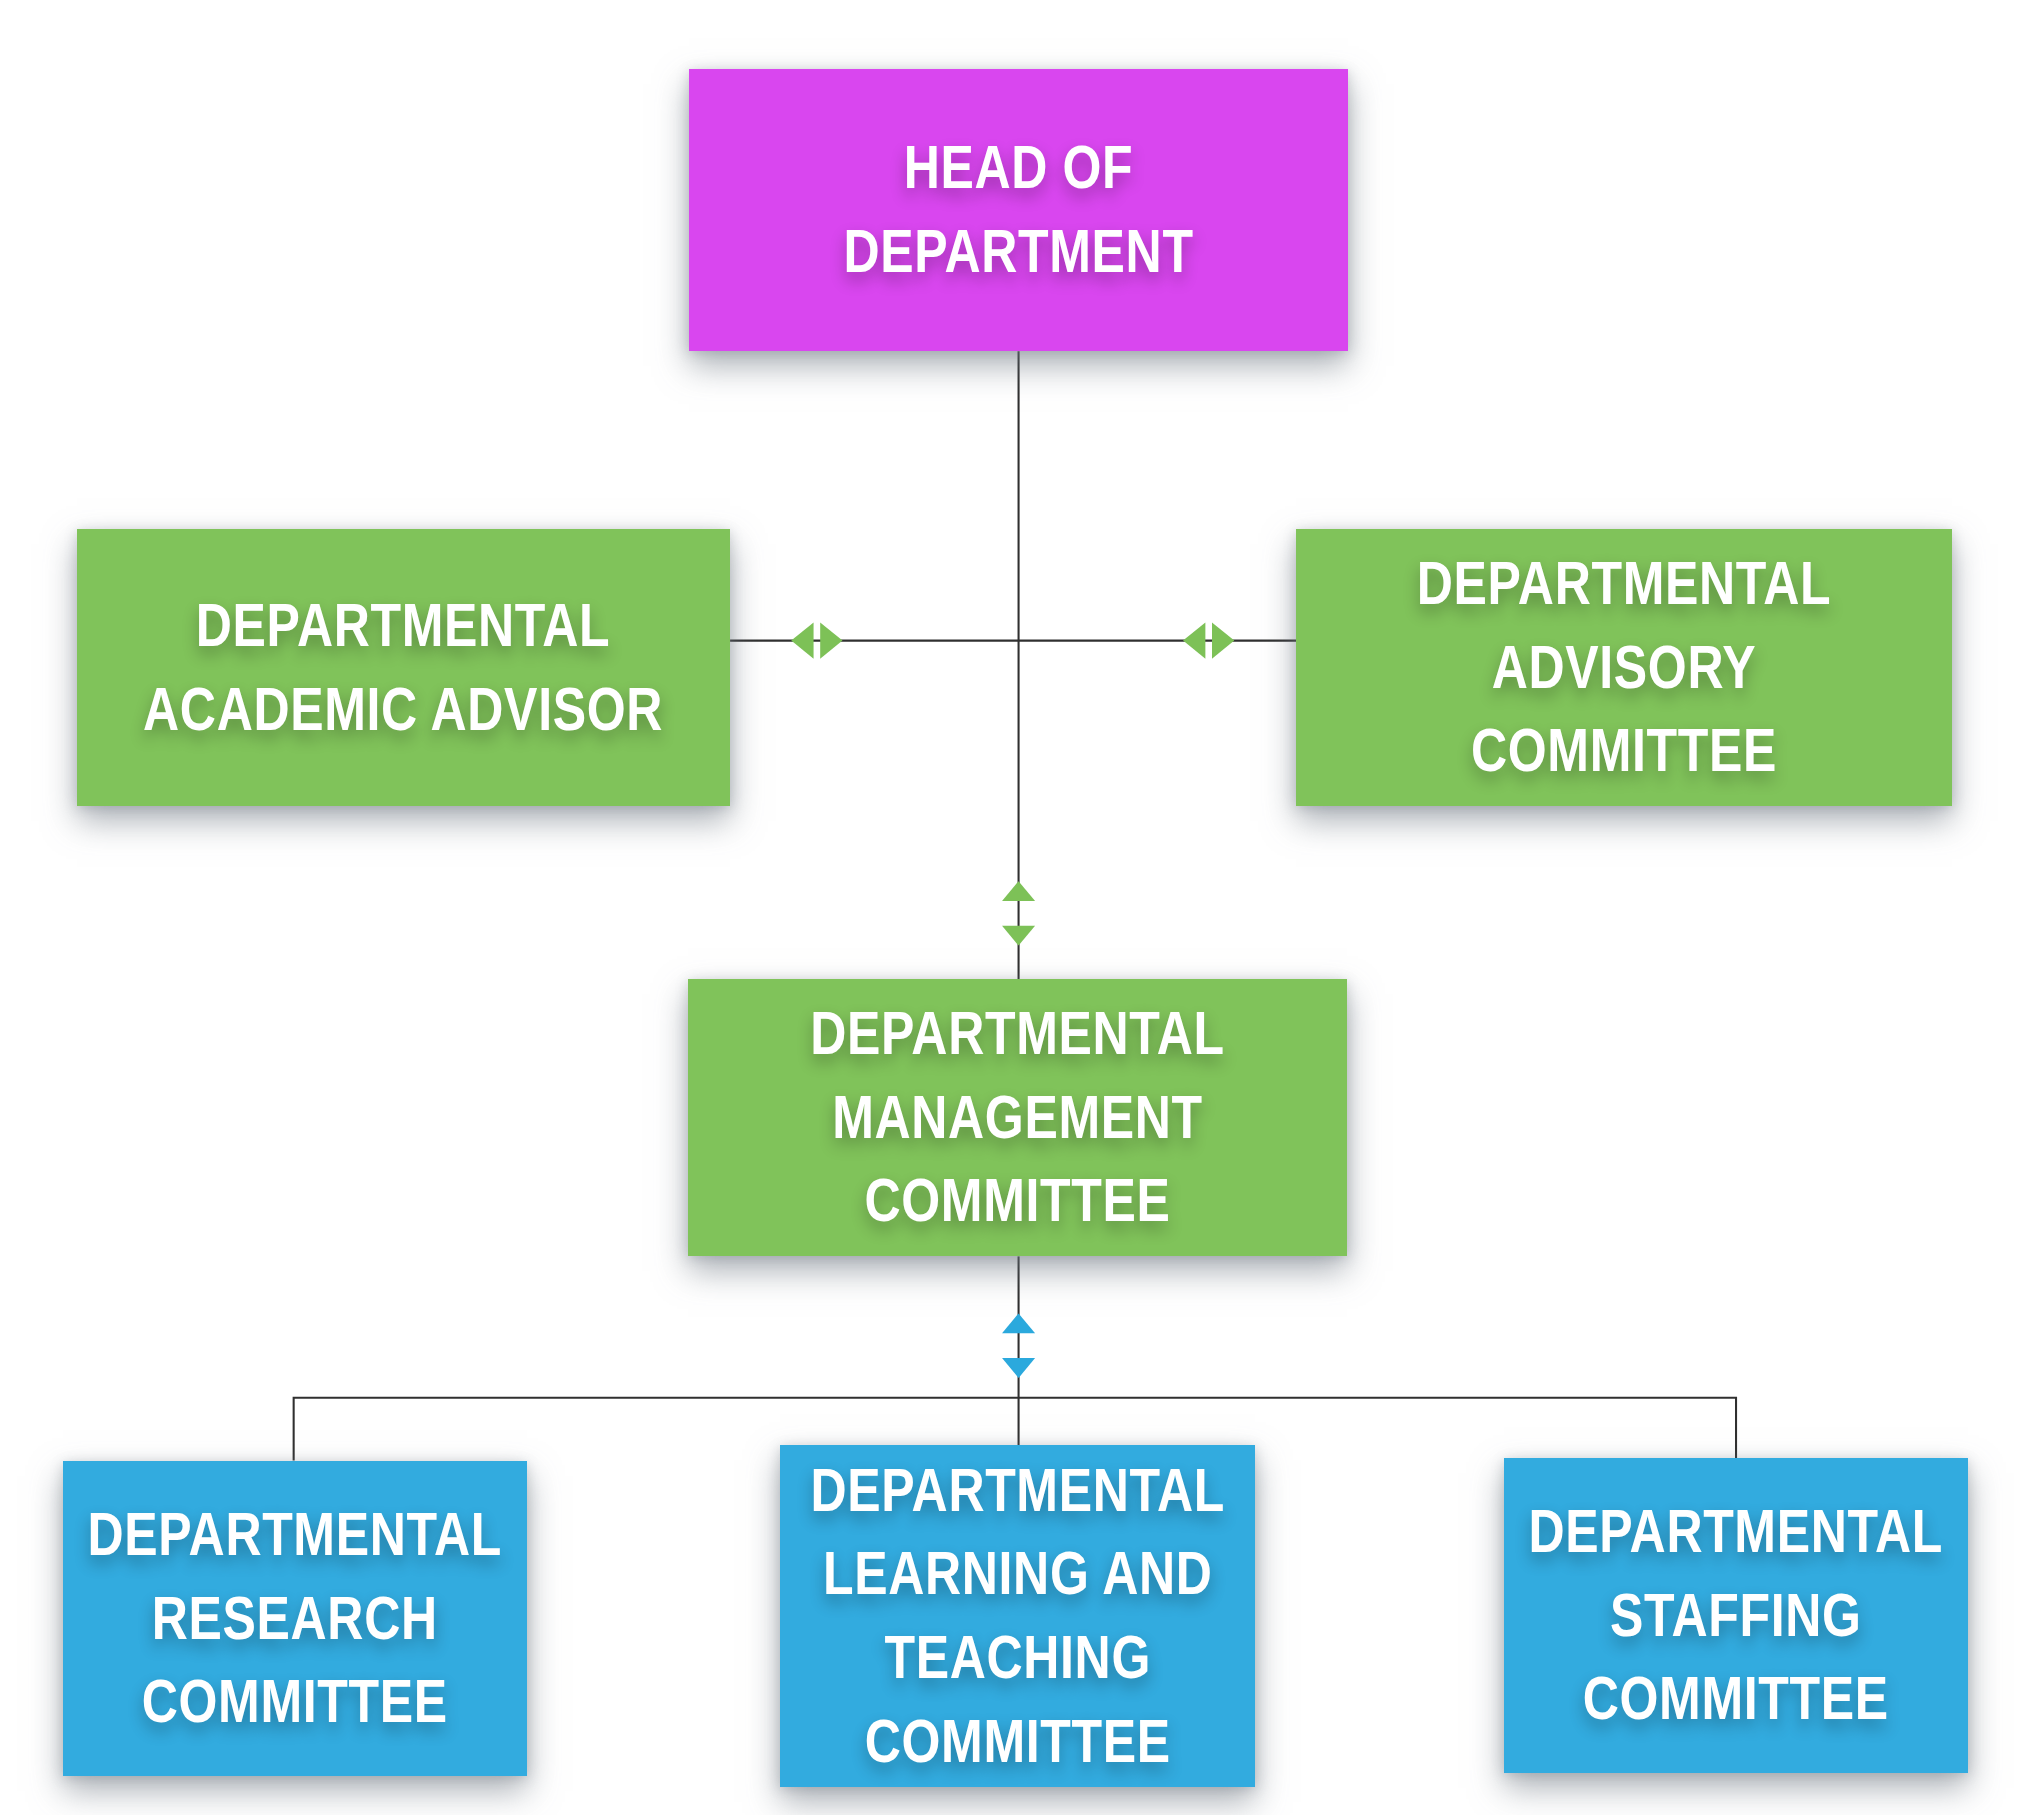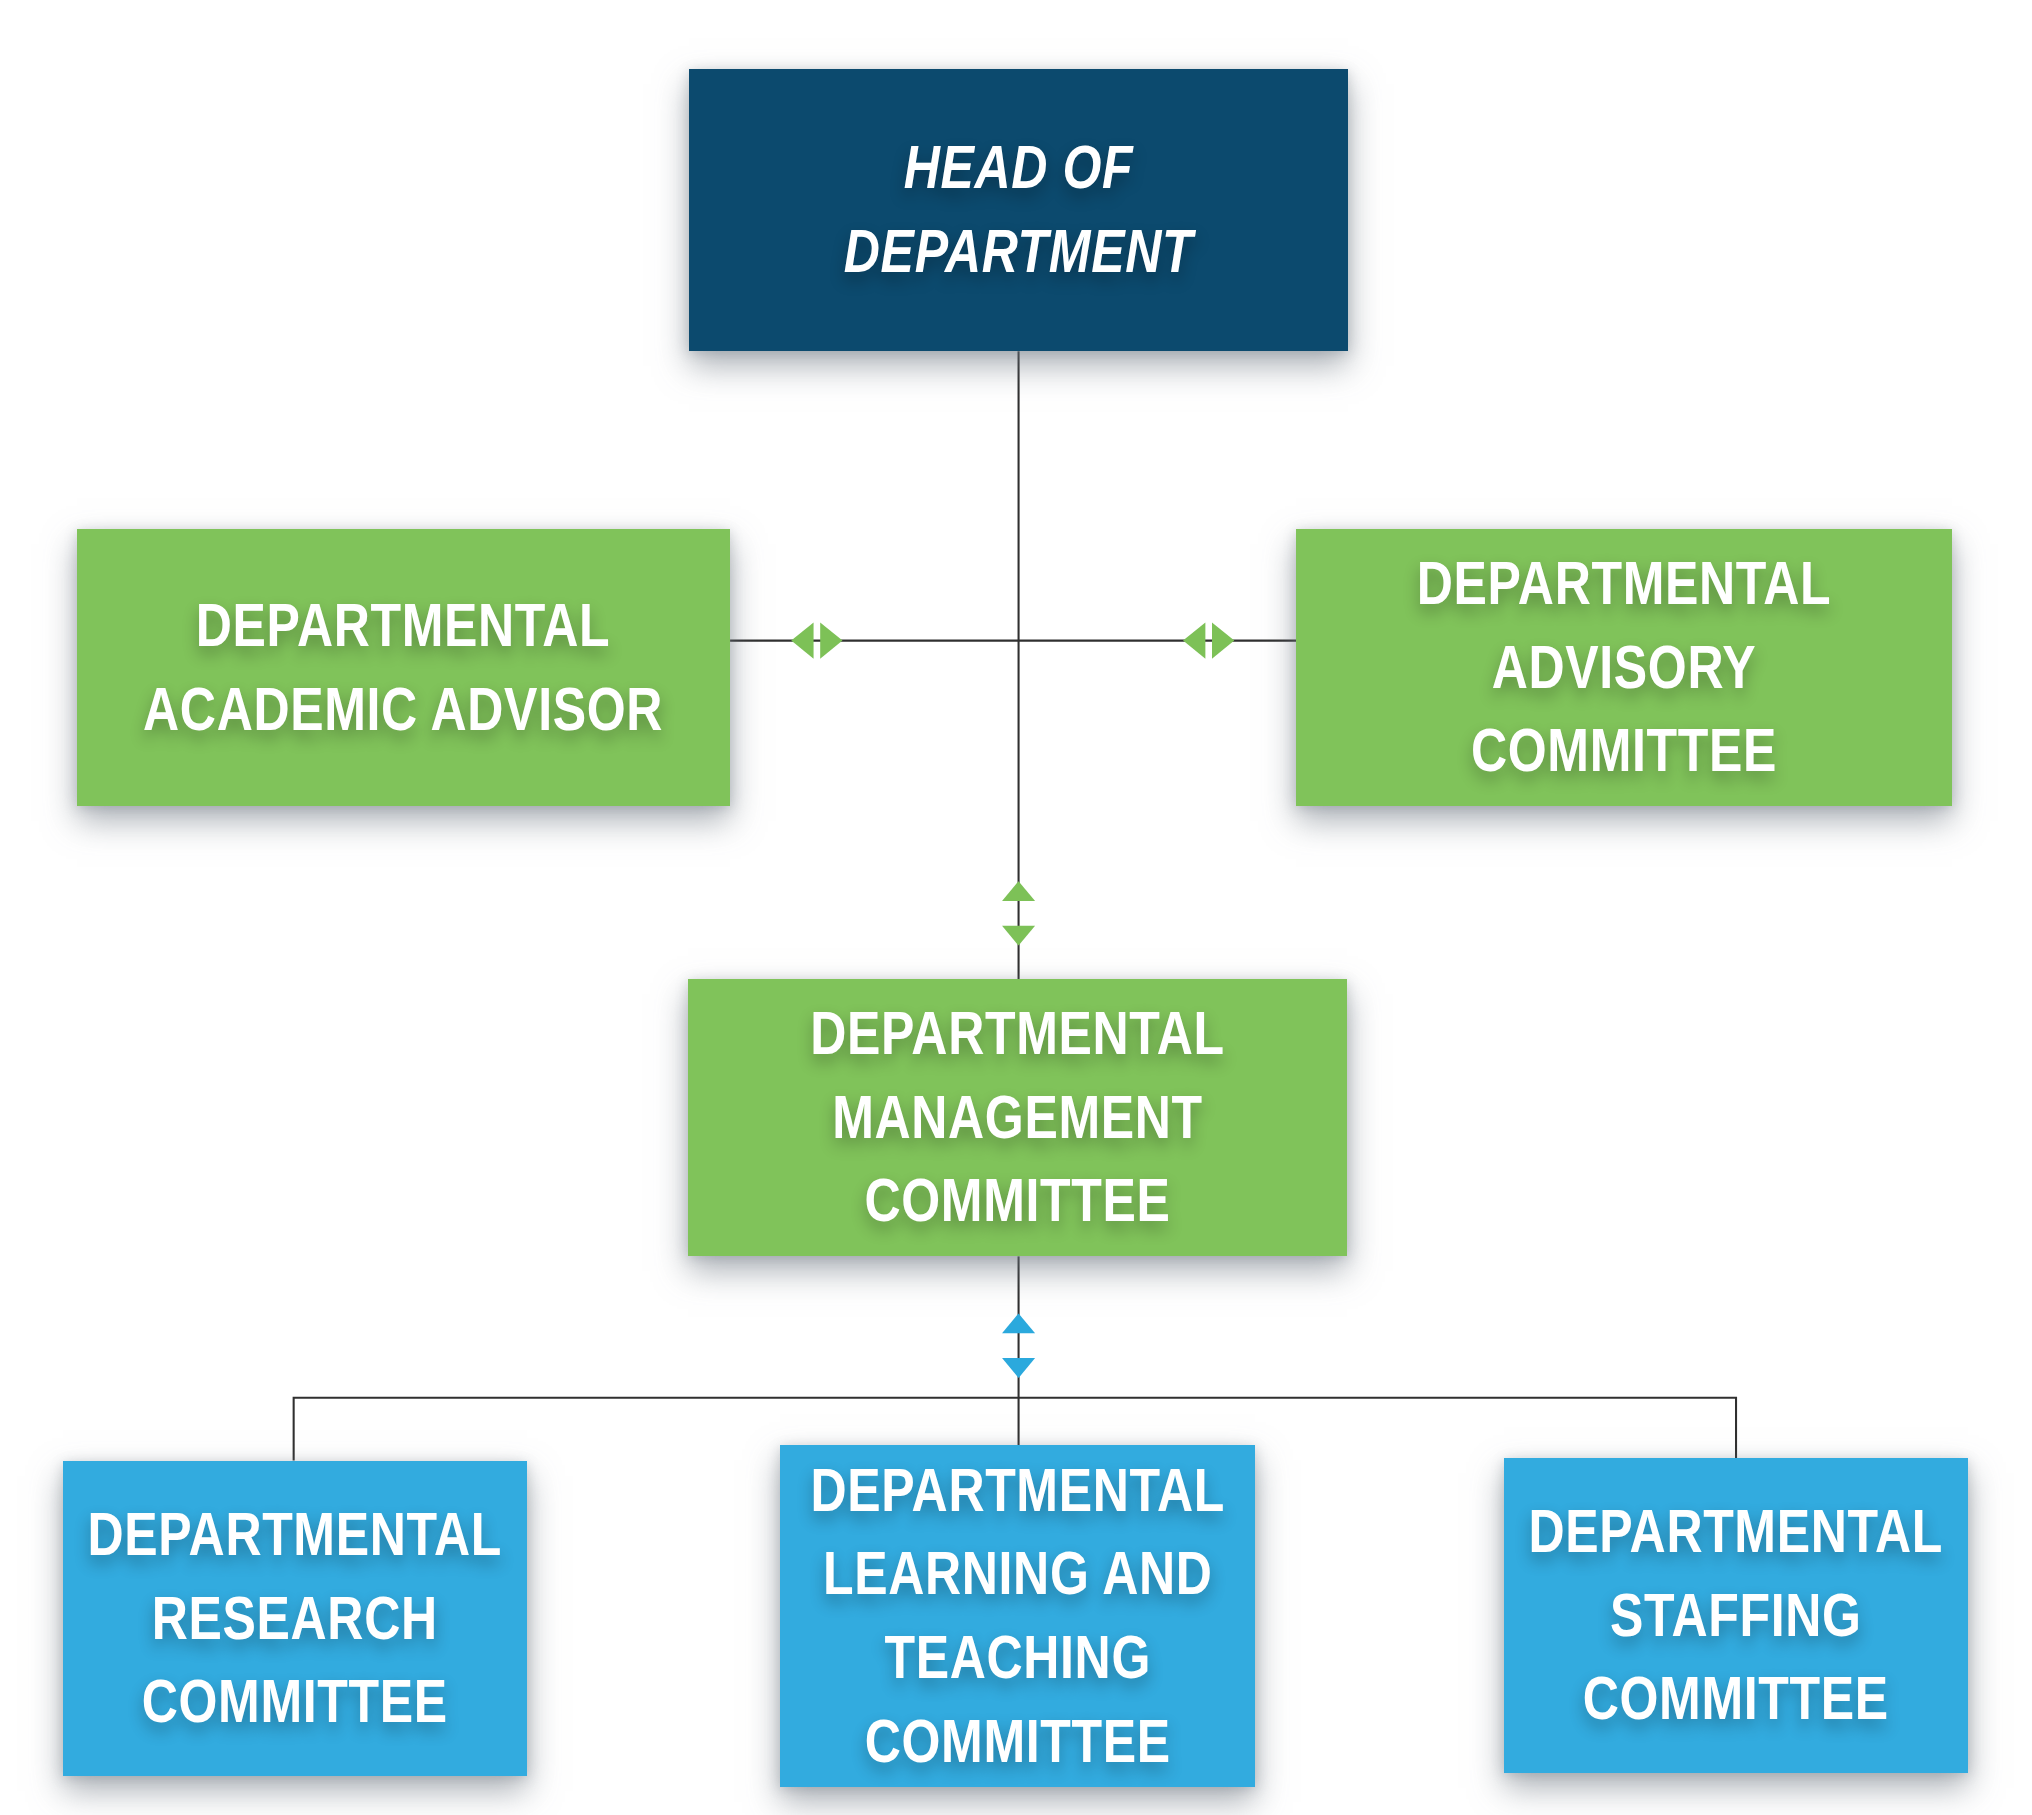--- a/index.html
+++ b/index.html
@@ -63,21 +63,21 @@
     <polygon points="1431,775 1458,753 1458,797" fill="#7dc157"></polygon>
     <polygon points="1466,753 1466,797 1493,775" fill="#7dc157"></polygon>
 
     <polygon points="1232,1066 1212,1090 1252,1090" fill="#7dc157"></polygon>
     <polygon points="1212,1120 1252,1120 1232,1144" fill="#7dc157"></polygon>
 
     <polygon points="1232,1589 1212,1613 1252,1613" fill="#2ba9dd"></polygon>
     <polygon points="1212,1643 1252,1643 1232,1667" fill="#2ba9dd"></polygon>
   </svg>
 
-  <div class="node" id="node-head" style="background: #0c4a6e; font-style: italic;">
+  <div class="node" id="node-head" style="background: #d946ef;">
     <div class="label">HEAD OF DEPARTMENT</div>
   </div>
 
   <div class="node" id="node-advisor" style="background: rgb(128, 195, 90);">
     <div class="label">DEPARTMENTAL
 ACADEMIC ADVISOR</div>
   </div>
 
   <div class="node" id="node-advisory" style="background: rgb(128, 195, 90);">
     <div class="label">DEPARTMENTAL

